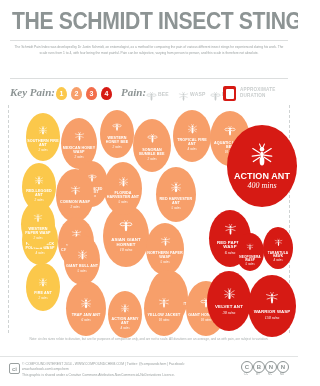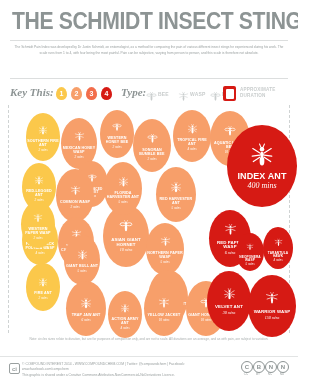--- a/index.html
+++ b/index.html
@@ -156,22 +156,22 @@
 <body>
 
 <div id="page">
 
   <div id="title">THE SCHMIDT INSECT STING PAIN INDEX</div>
   <div id="rule"></div>
   <div id="intro">The Schmidt Pain Index was developed by Dr Justin Schmidt, an entomologist, as a method for comparing the pain of various different insect stings he experienced during his work. The scale runs from 1 to 4, with four being the most painful. Pain can be subjective, varying from person to person, and this scale is therefore not absolute.</div>
   <div id="rule2"></div>
 
   <div id="keyrow">
-    <span class="keylabel" id="kl-pain">Key This:</span>
-    <span class="keylabel" id="kl-type">Type:</span>
+    <span class="keylabel" id="kl-pain">Key Pain:</span>
+    <span class="keylabel" id="kl-type">Pain:</span>
     <div id="paindots">
         <div class="paindot" style="left: 46px; background: rgb(251, 200, 75);">1</div>
         <div class="paindot" style="left: 61px; background: rgb(247, 159, 106);">2</div>
         <div class="paindot" style="left: 76px; background: rgb(242, 109, 75);">3</div>
         <div class="paindot" style="left: 91px; background: rgb(214, 26, 20);">4</div>
       </div>
     <div id="typelist" style="width: 215px; overflow: hidden; position: absolute; left: 0px; top: 0px; height: 20px;">
         <div class="typeitem" style="left: 136px;">
           <span class="typeicon"><svg viewBox="0 0 24 24" width="11" height="11" xmlns="http://www.w3.org/2000/svg">
               <ellipse cx="12" cy="15" rx="2.1" ry="6" fill="#c9cdcd"></ellipse>
@@ -510,21 +510,21 @@
         <span class="dur" style="font-size: 4px;">150 mins</span>
       </div>
       <div class="bub" style="left: 219px; top: 20px; width: 70px; height: 82px; background: rgb(214, 26, 20);">
         <span class="ico"><svg viewBox="0 0 24 24" width="26" height="26" xmlns="http://www.w3.org/2000/svg">
             <ellipse cx="12" cy="18.5" rx="2.2" ry="4.2" fill="#ffffff"></ellipse>
             <ellipse cx="12" cy="12.5" rx="1.7" ry="2.6" fill="#ffffff"></ellipse>
             <circle cx="12" cy="7.5" r="2.1" fill="#ffffff"></circle>
             <path d="M10 11 L3.5 7 M10 13 L3 14 M10 15 L4 19 M14 11 L20.5 7 M14 13 L21 14 M14 15 L20 19" stroke="#ffffff" stroke-width="1.15" fill="none" stroke-linecap="round"></path>
             <path d="M10.9 5.6 L9.6 2.4 M13.1 5.6 L14.4 2.4" stroke="#ffffff" stroke-width="1" fill="none"></path>
           </svg></span>
-        <span class="nm" style="font-size: 9px;">INDEX ANT</span>
+        <span class="nm" style="font-size: 9px;">ACTION ANT</span>
         <span class="dur" style="font-size: 8px;">400 mins</span>
       </div>
     </div>
 
   <div id="note">Note: circles sizes relate to duration, but are for purposes of comparison only, and are not to scale. All durations are an average, and as with pain, are subject to variation.</div>
   <div id="footrule"></div>
   <div id="footicon">
       <span class="g">ci</span>
     </div>
   <div id="foottext">

